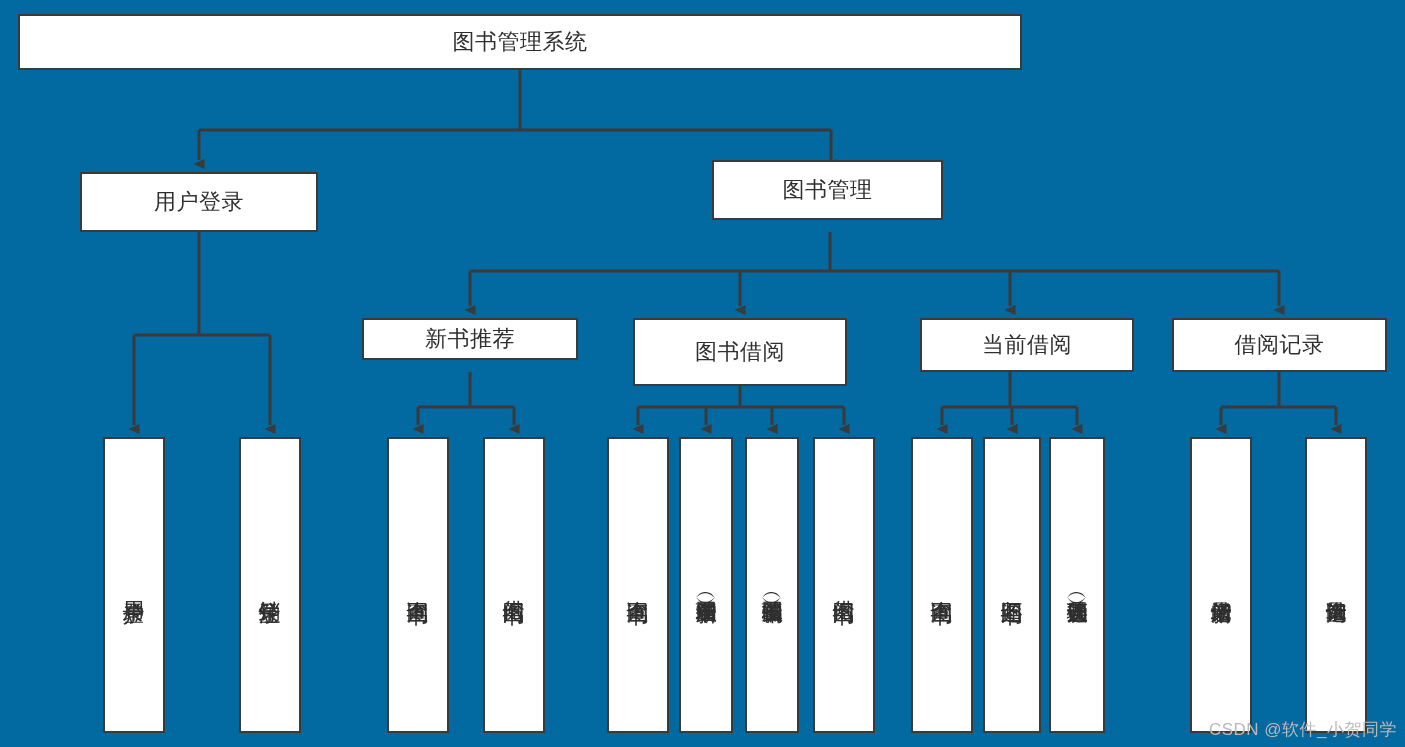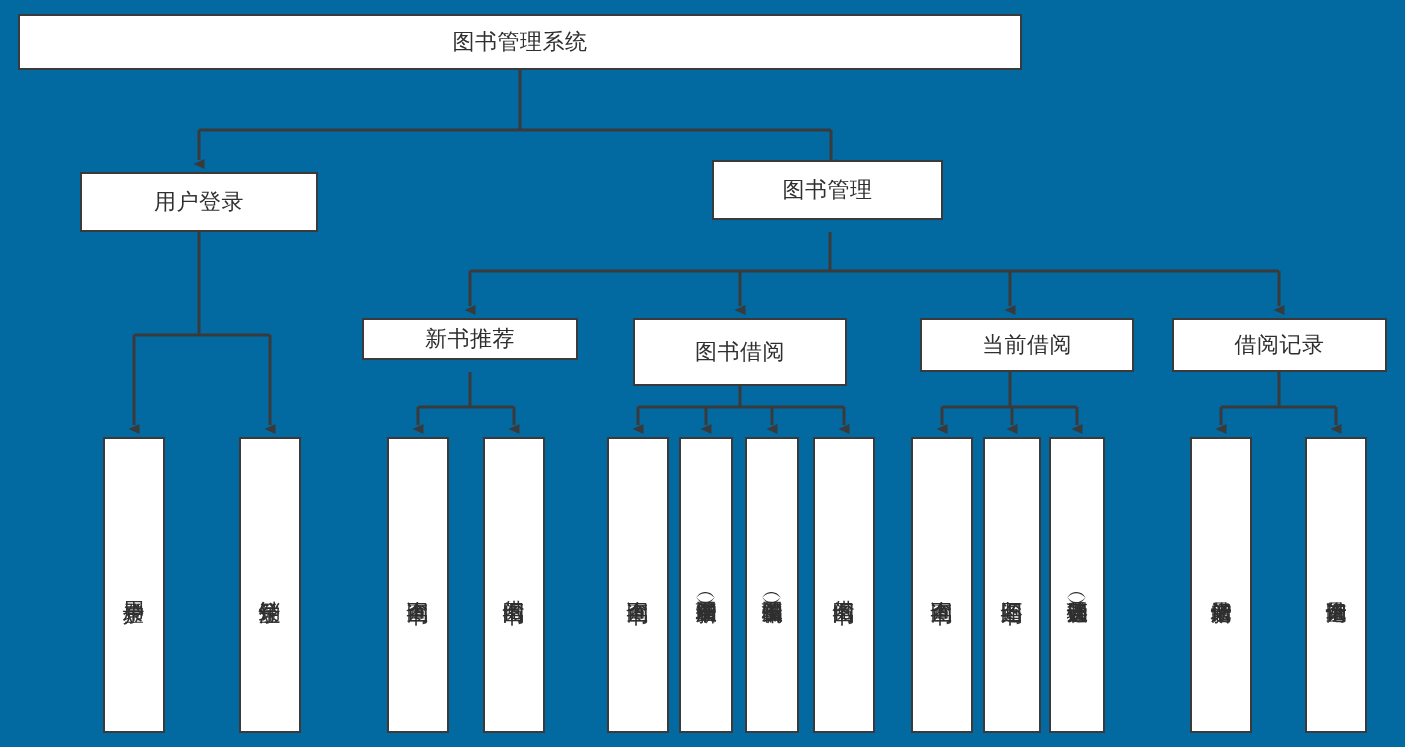--- a/index.html
+++ b/index.html
@@ -190,13 +190,14 @@
         <span class="node-label">确认归还（管理员）</span>
       </div>
       <div class="node leaf tight" style="left: 1190px; top: 437px; width: 62px; height: 296px;">
         <span class="node-label">新增借阅记录</span>
       </div>
       <div class="node leaf tight" style="left: 1305px; top: 437px; width: 62px; height: 296px;">
         <span class="node-label">查询借阅记录</span>
       </div>
     </div>
 
+  <div class="watermark">CSDN @软件_小贺同学</div>
 </div>
 
 </body></html>

